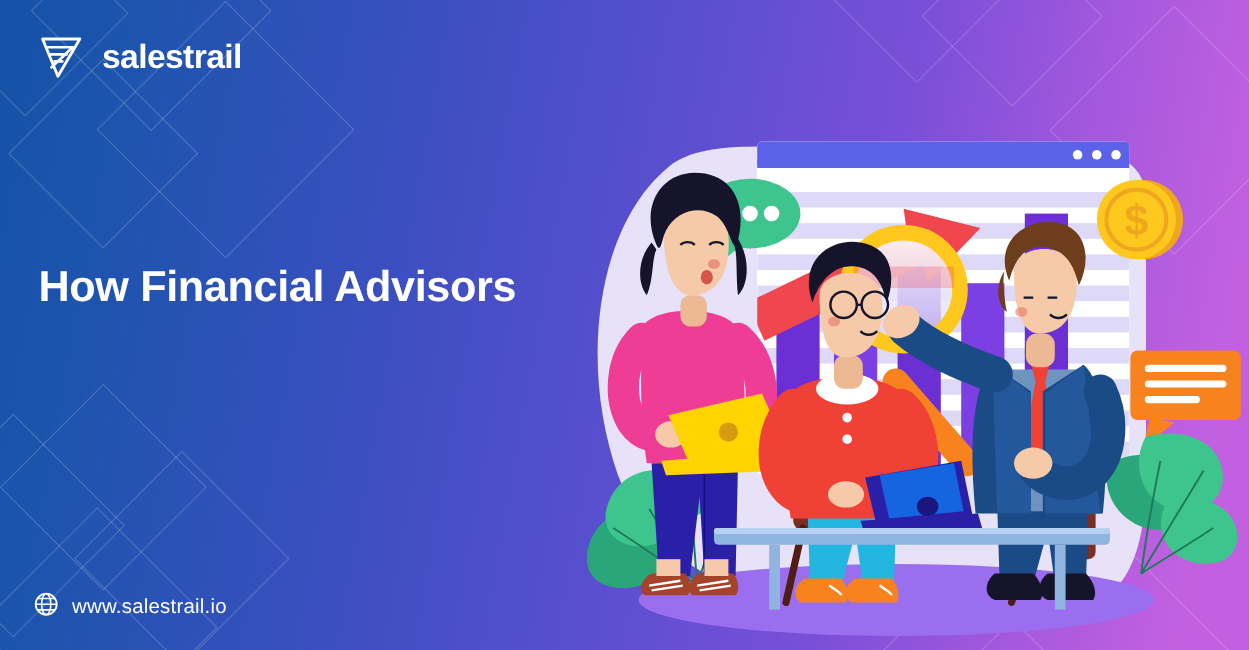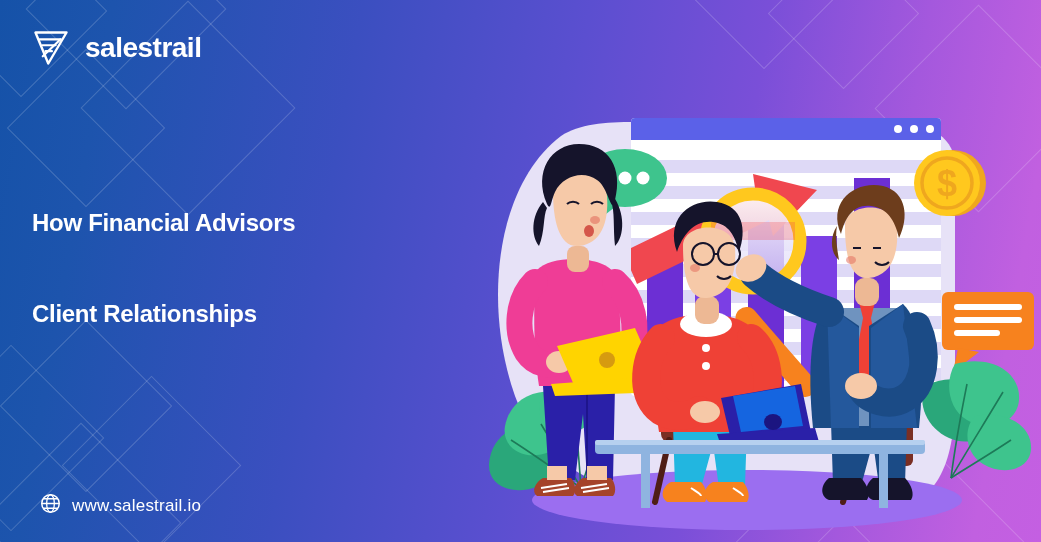--- a/index.html
+++ b/index.html
@@ -12,24 +12,24 @@
   .dia{position:absolute;border:1.5px solid rgba(255,255,255,.18);transform:rotate(45deg);}
   
   #logo{position:absolute;left:30px;top:27px;display:flex;align-items:center;gap:13px;}
   #logo-mark{width:42px;height:42px;}
   #logo-text{font-size:28px;color:#fff;letter-spacing:-.5px;line-height:1;}
   #logo-text .light{font-weight:700;text-align:center;}
   #logo-text .bold{font-weight:700;}
   
   #headline{
     position:absolute;left:32px;top:192px;width:470px;
-    color:#fff;font-size:24px;font-weight:700;line-height:1.26;letter-spacing:-.3px;
+    color:#fff;font-size:36px;font-weight:700;line-height:1.26;letter-spacing:-.3px;
   }
   
-  #footer{position:absolute;left:40px;top:493px;display:flex;align-items:center;gap:11px;justify-content:flex-end;}
+  #footer{position:absolute;left:28px;top:493px;display:flex;align-items:center;gap:11px;justify-content:flex-end;}
   #footer-url{color:#fff;font-size:17px;letter-spacing:.2px;}
   
   #illus{position:absolute;left:455px;top:96px;width:586px;height:446px;}
   #illus svg{display:block;}
 </style>
 </head>
 <body>
 
 <div id="banner">
 
@@ -59,21 +59,20 @@
     </span>
     <span id="logo-text">
       <span class="light">sales</span><span class="bold">trail</span>
     </span>
   </div>
 
   <h1 id="headline">
     <span>How Financial Advisors</span><br>
     <br>
     <br>
-    <span>Client Relationships</span>
   </h1>
 
   <div id="footer">
     <span>
       <svg viewBox="0 0 24 24" width="21" height="21">
         <circle cx="12" cy="12" r="10" fill="none" stroke="#fff" stroke-width="1.7"></circle>
         <ellipse cx="12" cy="12" rx="4.4" ry="10" fill="none" stroke="#fff" stroke-width="1.5"></ellipse>
         <path d="M2 12 H22 M3.4 6.6 H20.6 M3.4 17.4 H20.6" stroke="#fff" stroke-width="1.5" fill="none"></path>
       </svg>
     </span>

